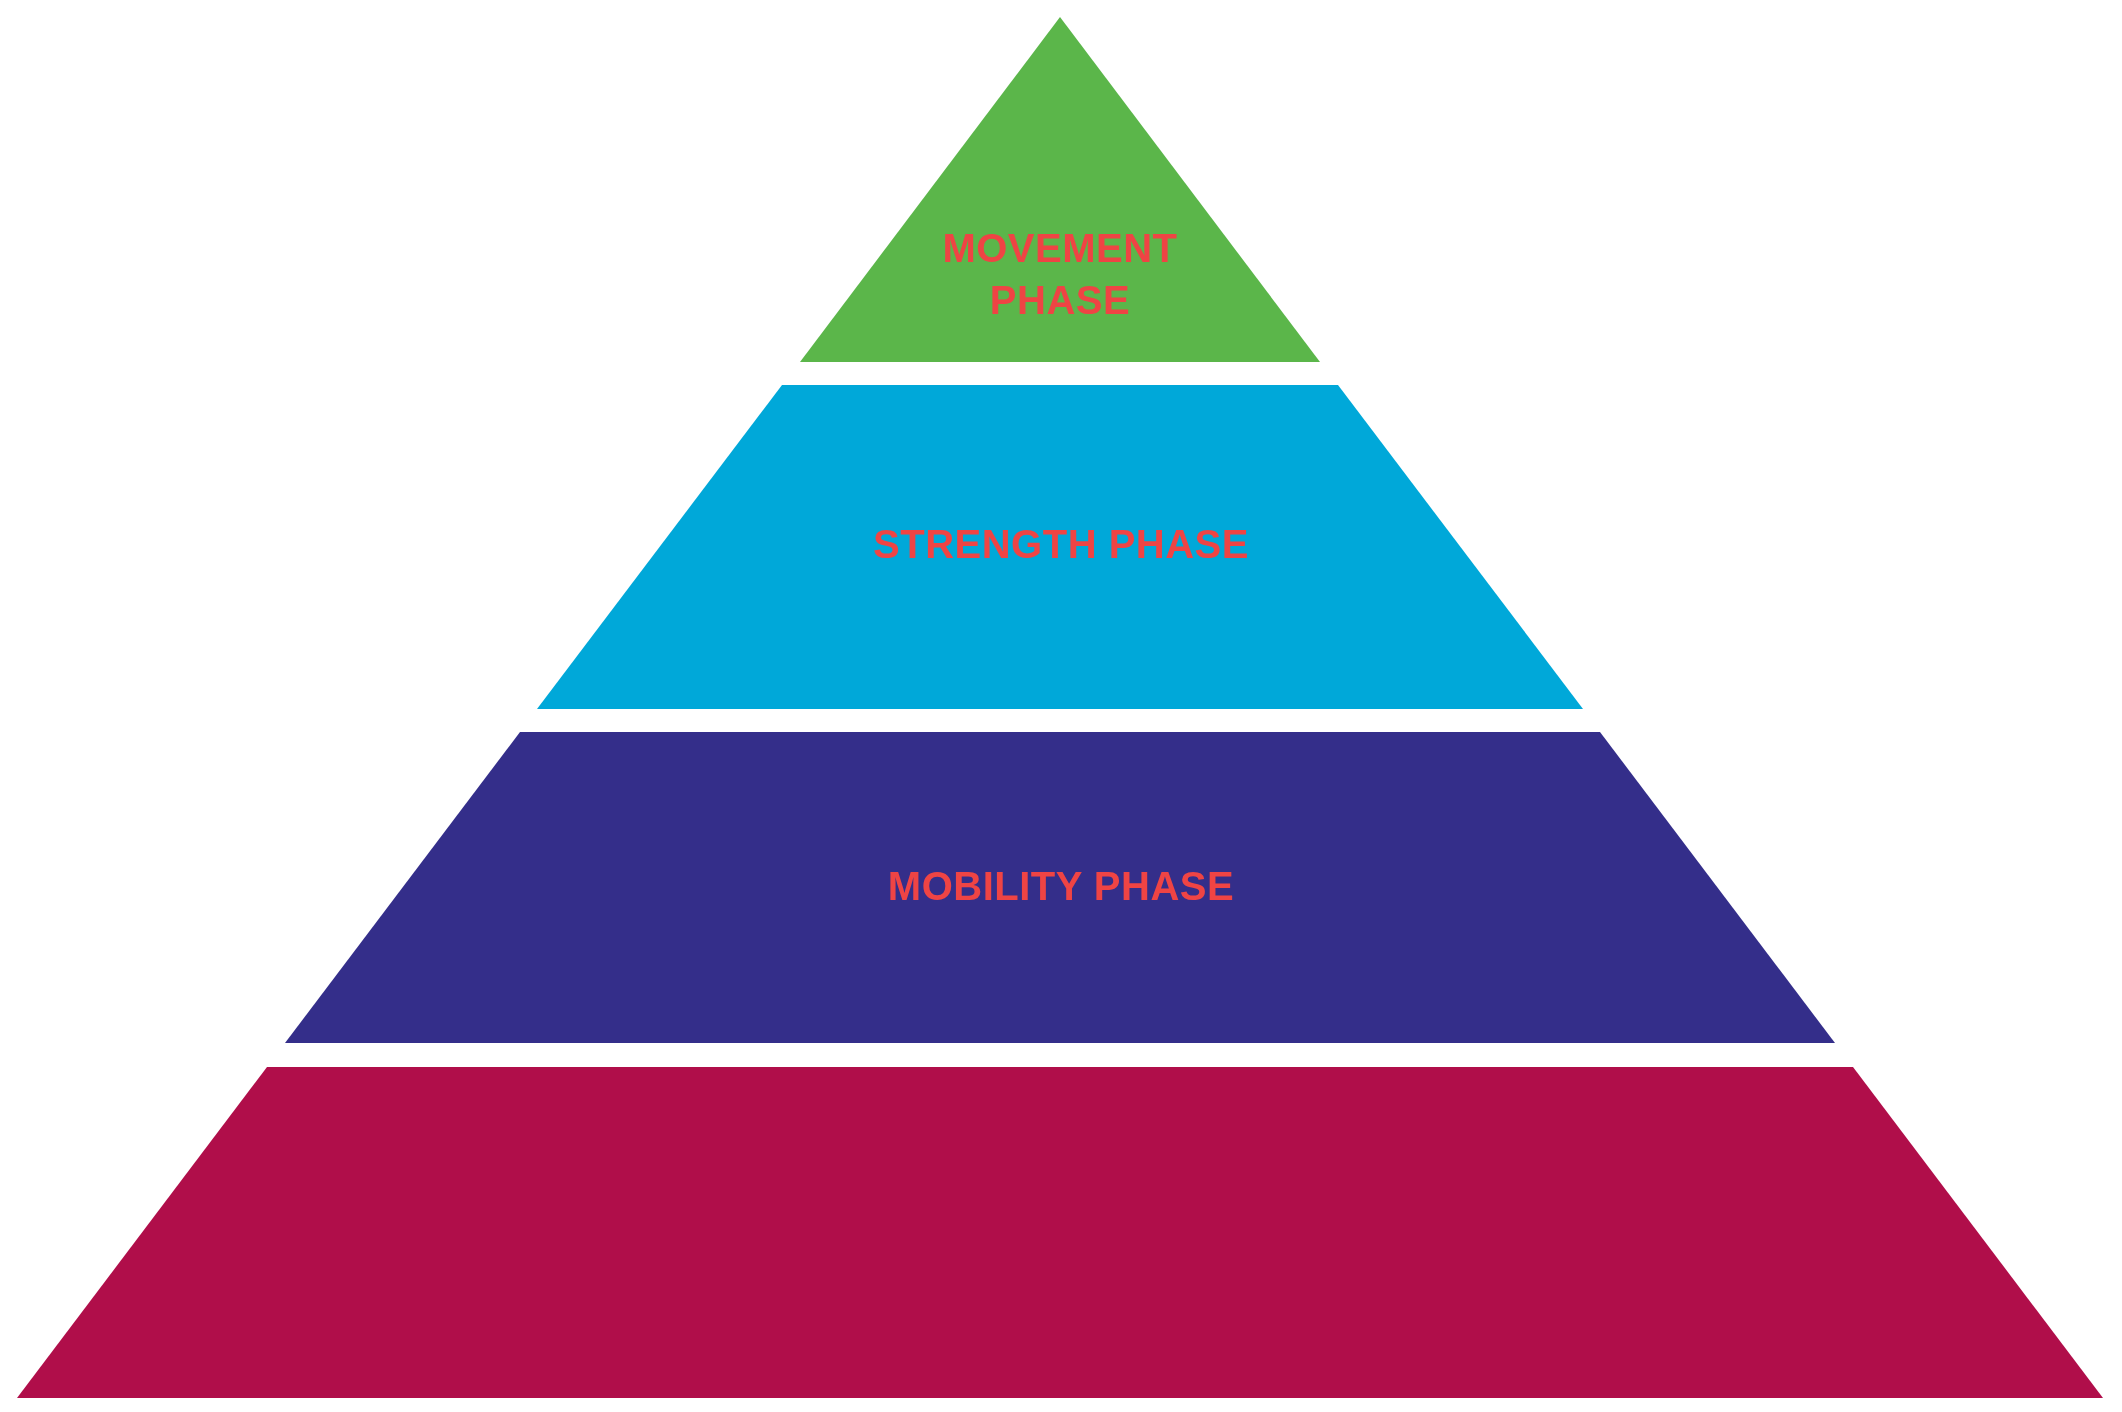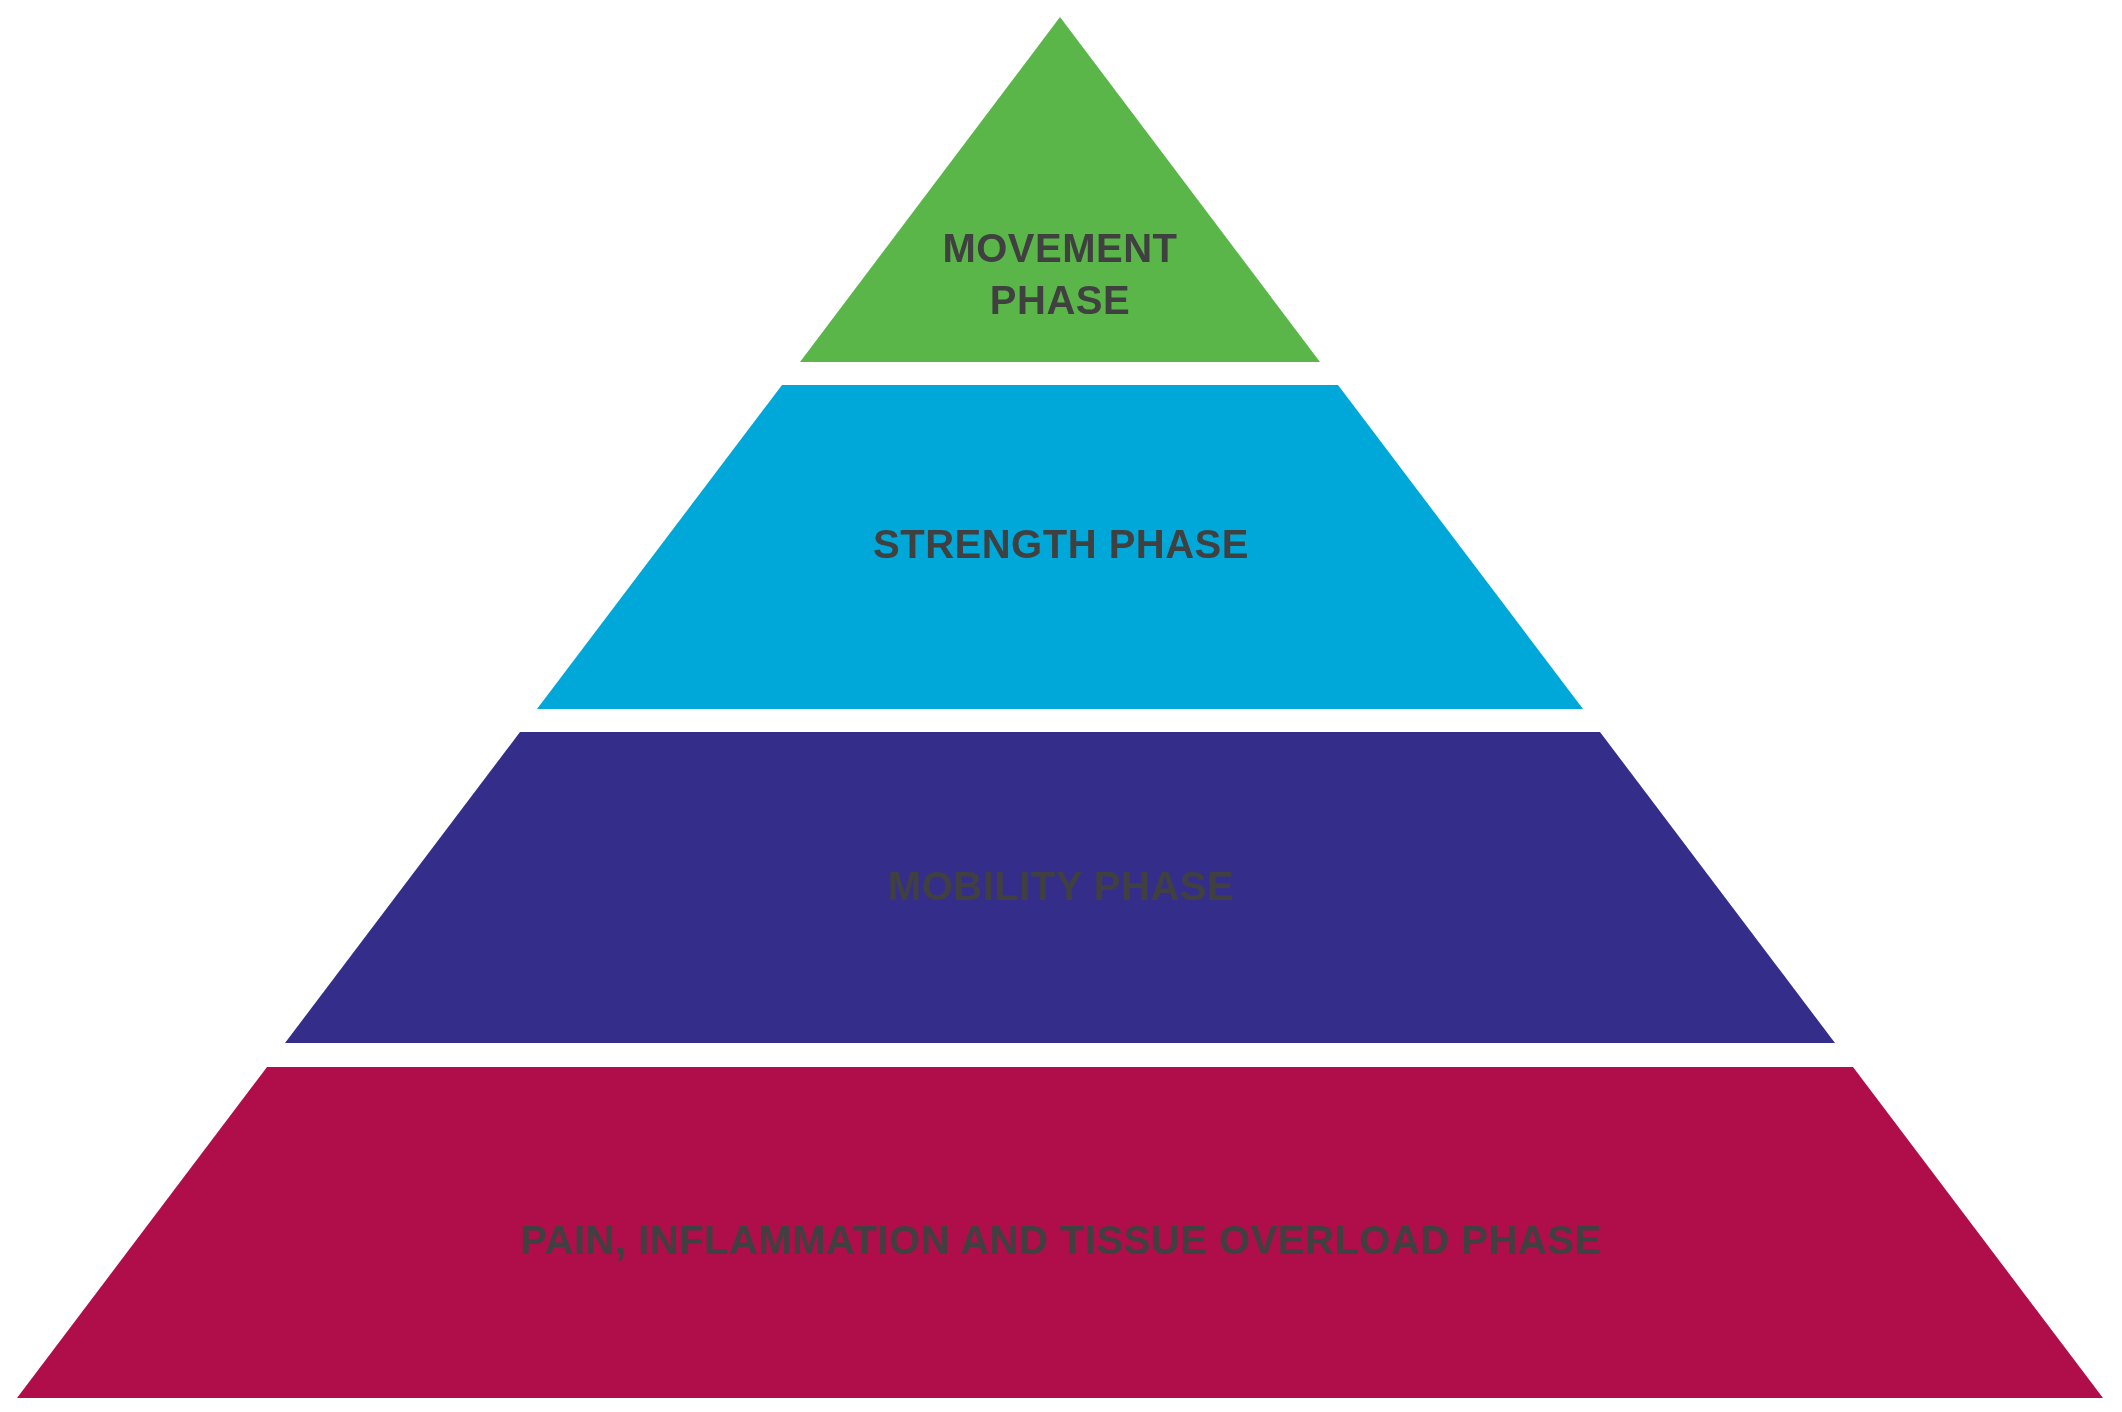--- a/index.html
+++ b/index.html
@@ -31,21 +31,21 @@
     clip-path: polygon(520px 732px, 1600px 732px, 1835px 1043px, 285px 1043px);
   }
   .layer.pain {
     clip-path: polygon(267px 1067px, 1853px 1067px, 2103px 1398px, 17px 1398px);
   }
   .label {
     position: absolute;
     left: 0;
     right: 0;
     text-align: center;
-    color: #404040;
+    color: #ef4444;
     font-weight: bold;
     font-size: 40px;
     line-height: 48px;
     letter-spacing: 0.5px;
     white-space: nowrap;
   }
   .label.movement {
     left: 910px;
     right: auto;
     width: 300px;
@@ -69,15 +69,14 @@
   <div class="layer mobility" style="background-color: rgb(52, 46, 138);"></div>
 
   <div class="layer pain" style="background-color: rgb(176, 14, 74);"></div>
 
   <div class="label movement">MOVEMENT PHASE</div>
 
   <div class="label mobility">MOBILITY PHASE</div>
 
   <div class="label strength">STRENGTH PHASE</div>
 
-  <div class="label pain">PAIN, INFLAMMATION AND TISSUE OVERLOAD PHASE</div>
 
 </div>
 
 </body></html>

